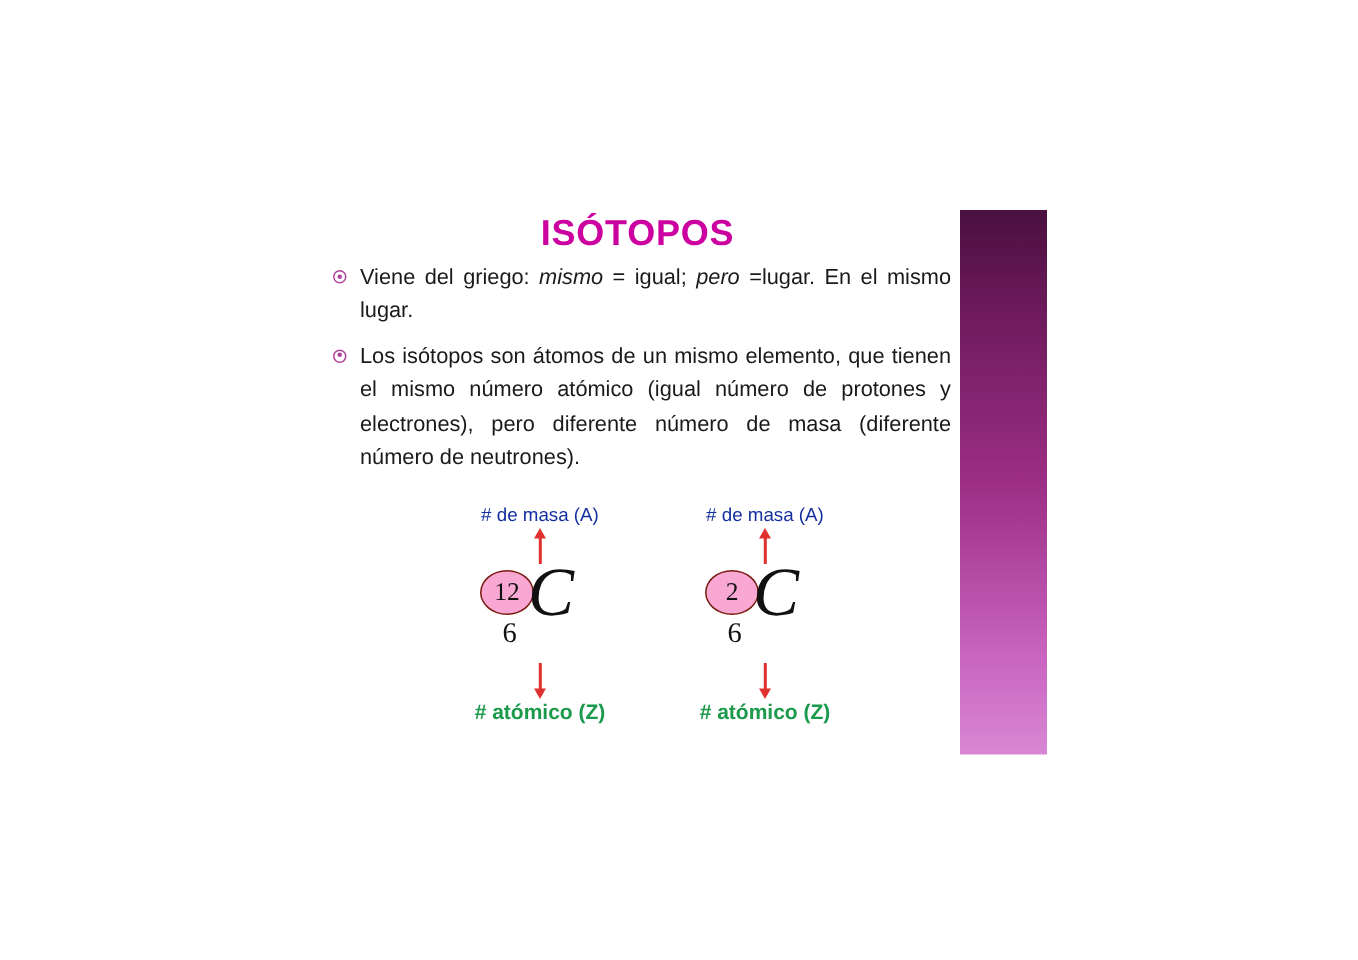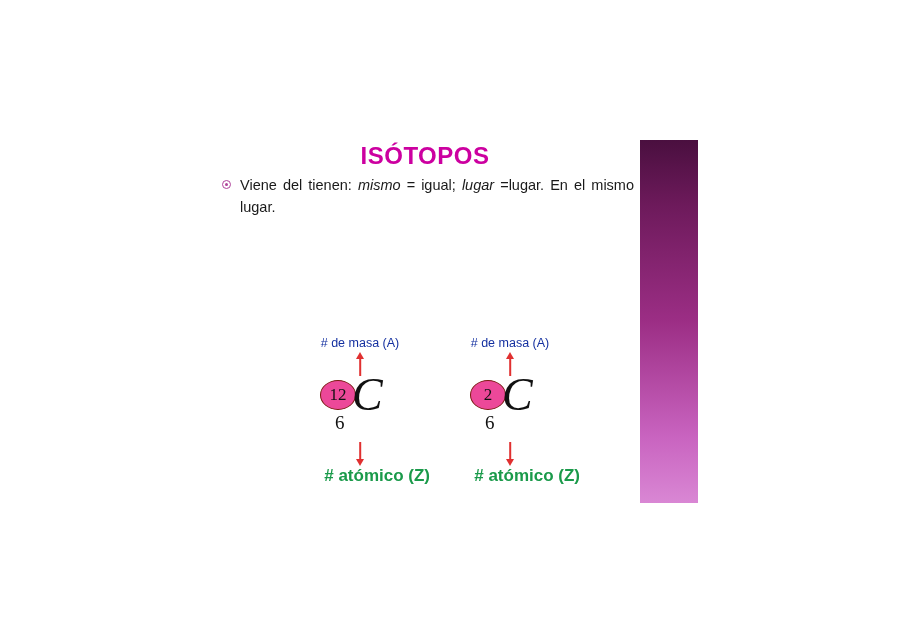--- a/index.html
+++ b/index.html
@@ -136,21 +136,21 @@
     position: relative;
     height: 62px;
   }
   .mass-circle {
     position: absolute;
     left: 30px;
     top: 2px;
     width: 36px;
     height: 30px;
     border-radius: 50%;
-    background: #ec4899;
+    background: #f9a8d4;
     border: 1.4px solid #7a1b10;
     box-sizing: border-box;
     text-align: center;
     line-height: 27px;
     font-family: "Liberation Serif", serif;
     font-size: 17px;
     color: #111111;
   }
   .elem-letter {
     position: absolute;
@@ -188,42 +188,46 @@
     left: 50%;
     top: 19px;
     width: 0;
     height: 0;
     border-left: 4px solid transparent;
     border-right: 4px solid transparent;
     border-top: 7px solid #e03030;
     transform: translateX(-50%);
   }
   .lbl-atomic {
-    text-align: right;
-    font-size: 17px;
+    text-align: center;
+    font-size: 14px;
     font-weight: bold;
     color: #1a9a4a;
   }
 </style>
 </head>
 <body>
 
 <div class="slide">
 
   <div class="side-bar"></div>
 
   <div class="title">ISÓTOPOS</div>
 
   <div class="bullets">
 
     <div class="bullet-row">
       <span class="bullet-marker"></span>
-      <div class="bullet-text"><span>Viene del tienen: </span><span class="ital">mismo</span><span> = igual; </span><span class="ital">lugar</span><span> =lugar. En el mismo lugar.</span></div>
-    </div>
-
+      <div class="bullet-text"><span>Viene del griego: </span><span class="ital">mismo</span><span> = igual; </span><span class="ital">pero</span><span> =lugar. En el mismo lugar.</span></div>
+    </div>
+
+    <div class="bullet-row">
+      <span class="bullet-marker"></span>
+      <div class="bullet-text">Los isótopos son átomos de un mismo elemento, que tienen el mismo número atómico (igual número de protones y electrones), pero diferente número de masa (diferente número de neutrones).</div>
+    </div>
 
   </div>
 
   <div class="diagram">
 
     <div class="iso left">
       <div class="lbl-mass"># de masa (A)</div>
       <div class="arrow-up">
         <span class="shaft"></span>
         <span class="head"></span>

